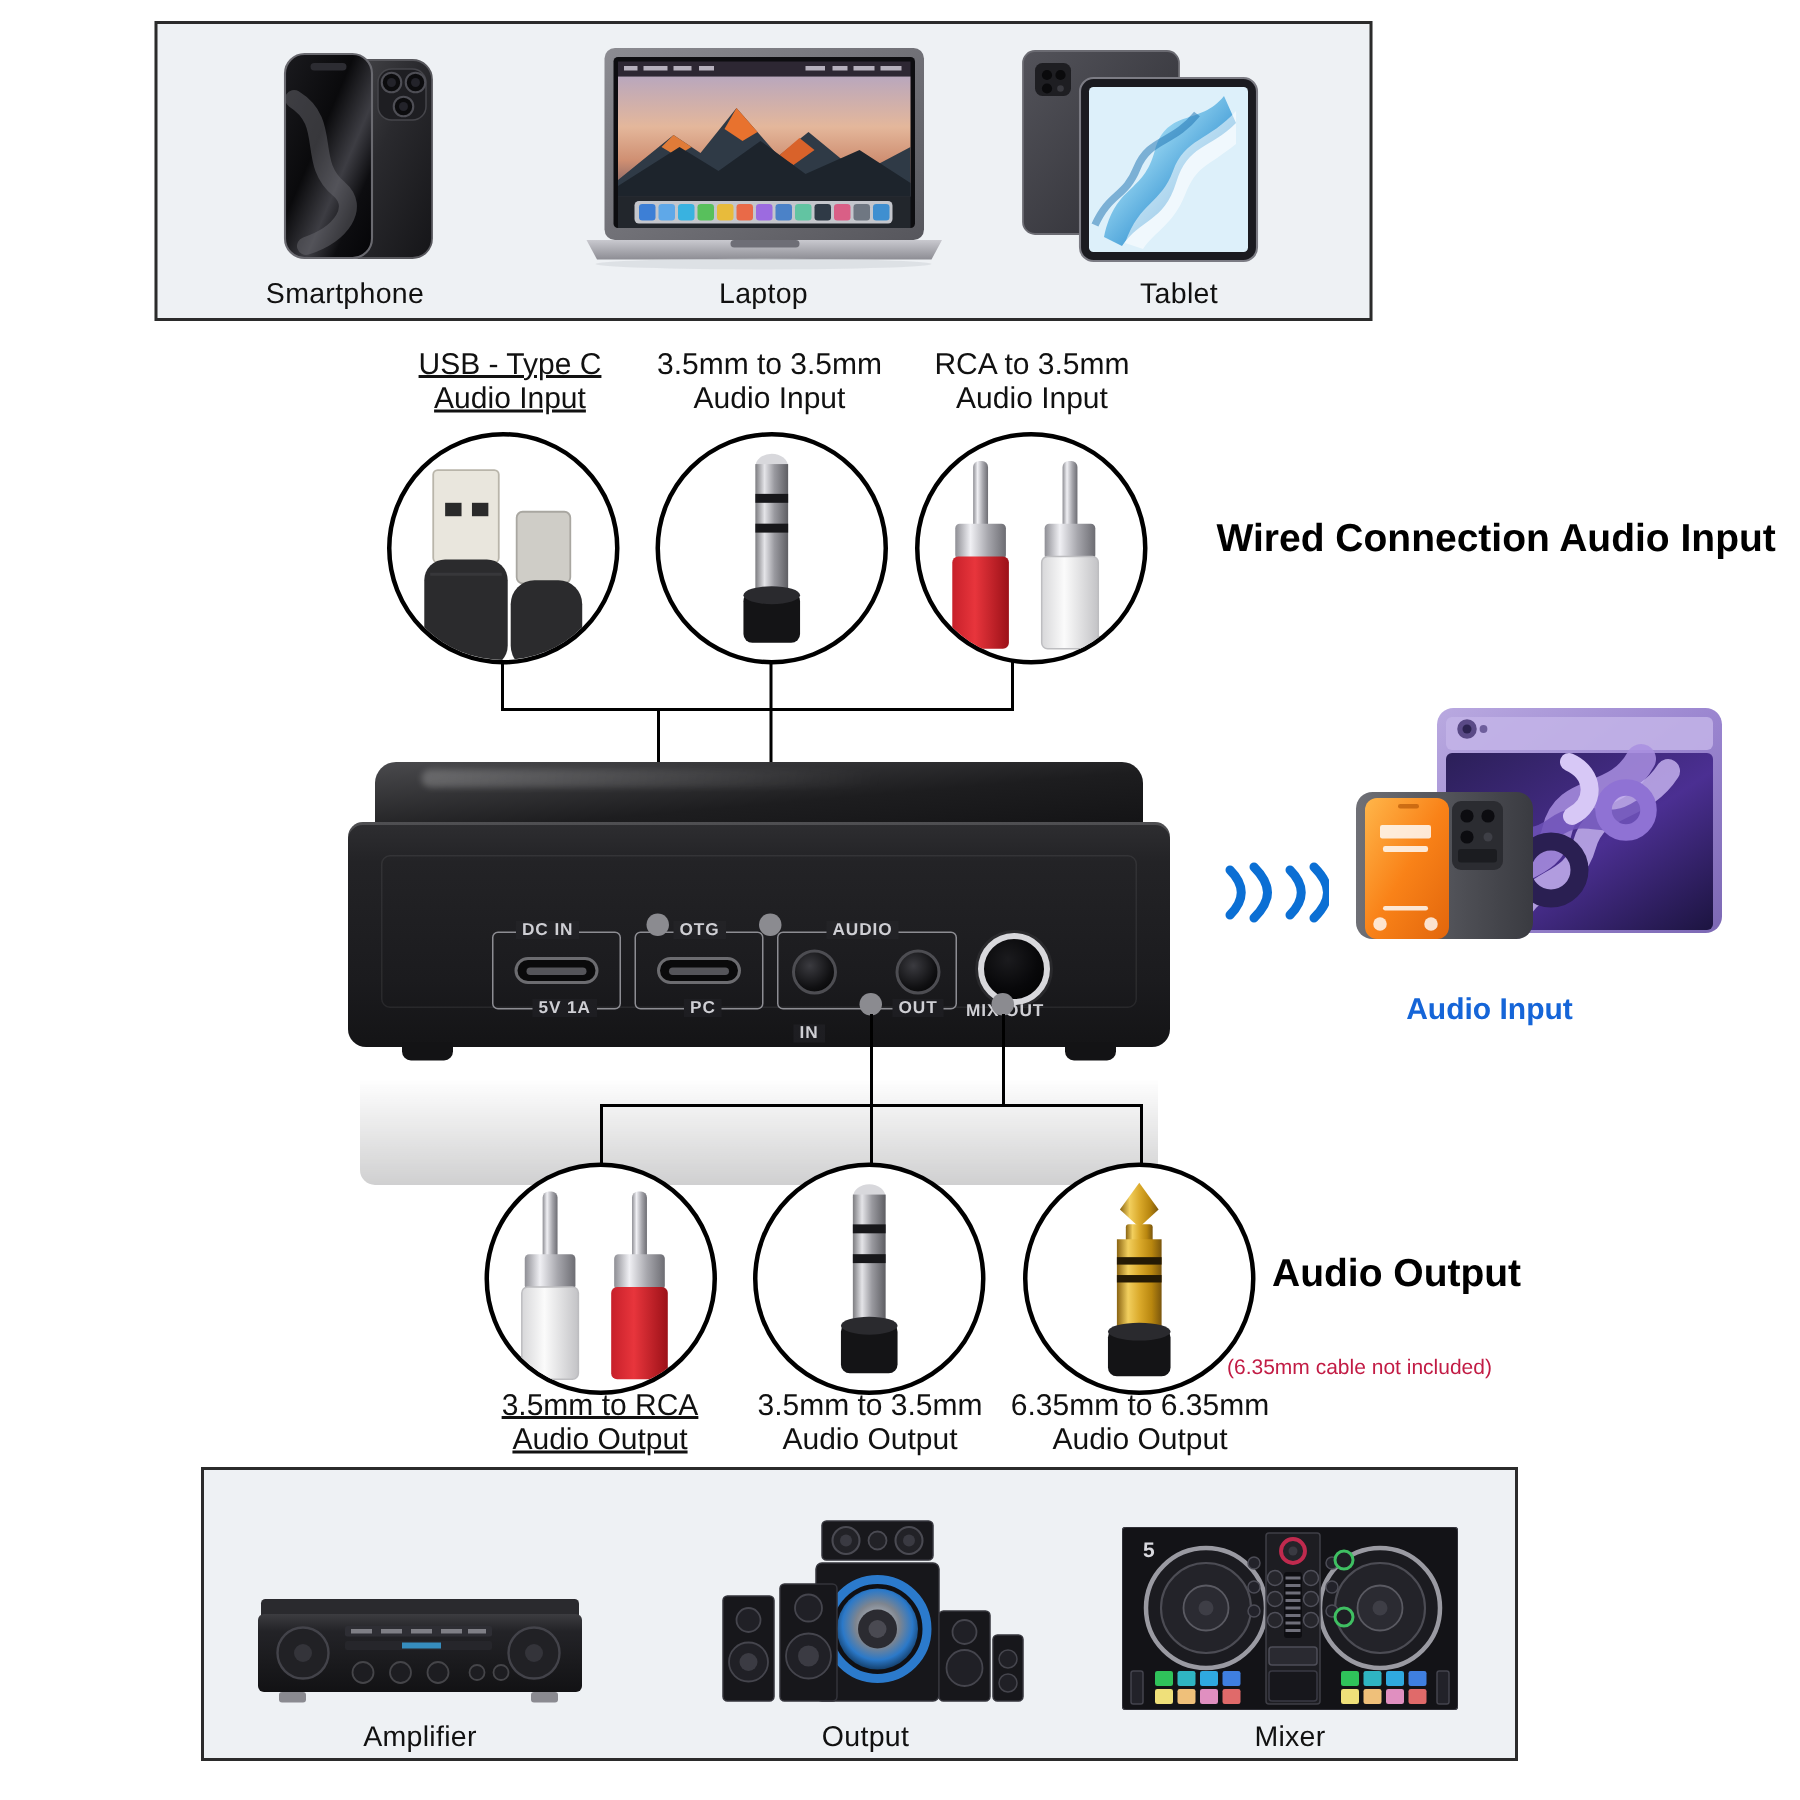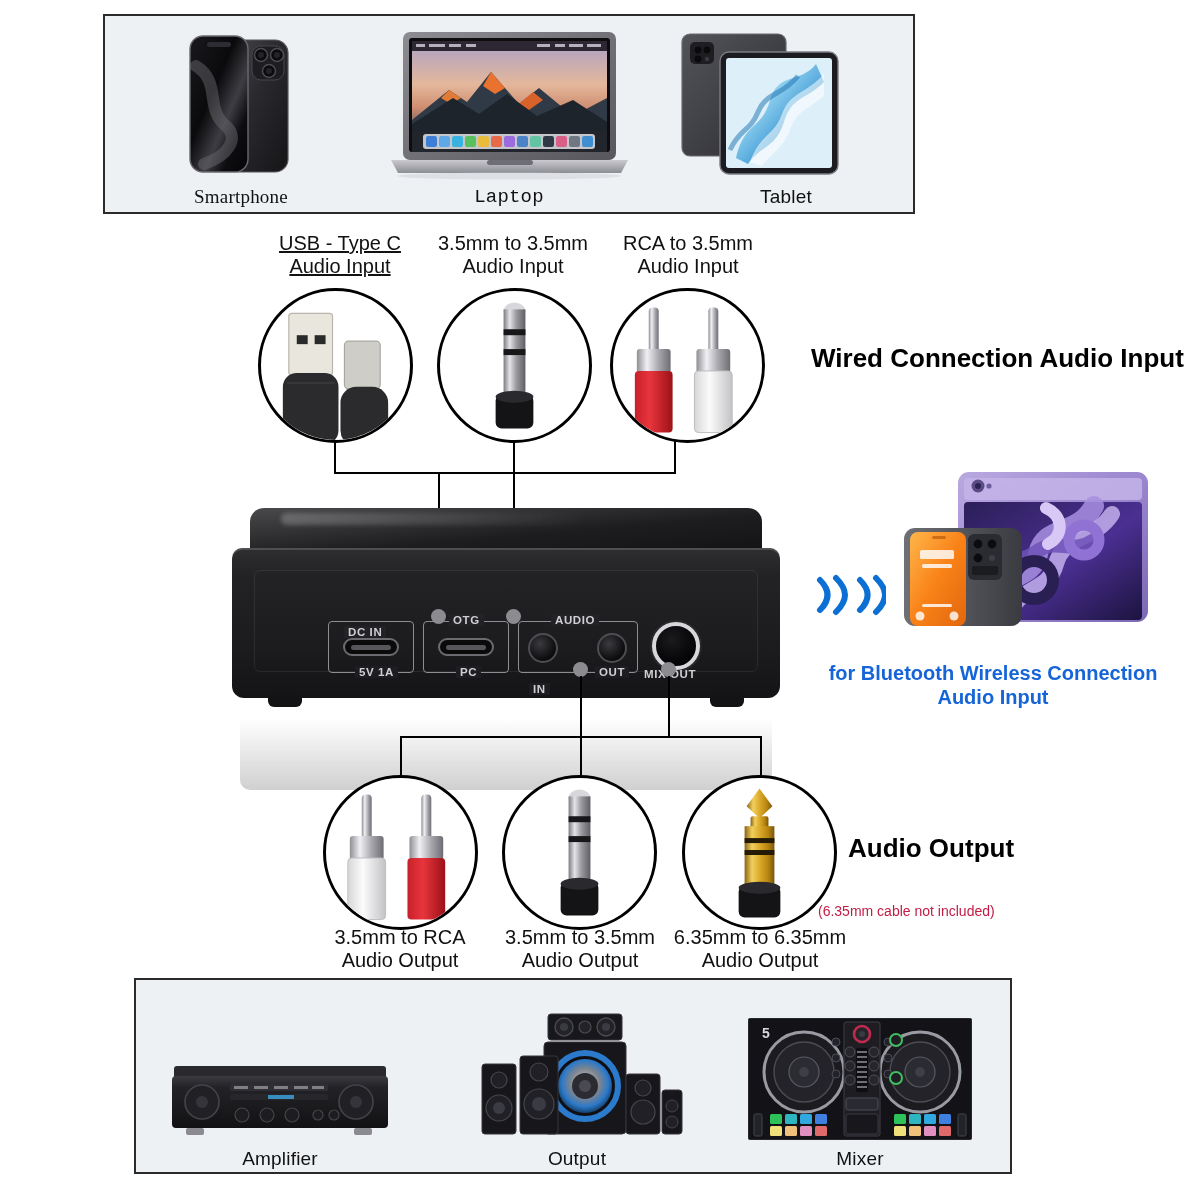--- a/index.html
+++ b/index.html
@@ -94,21 +94,21 @@
     <circle cx="79" cy="25" r="3" fill="#23232a"></circle>
     <circle cx="95" cy="25" r="6.5" fill="#0c0c0e" stroke="#4e4e55" stroke-width="1.4"></circle>
     <circle cx="95" cy="25" r="3" fill="#23232a"></circle>
     <circle cx="87" cy="41" r="6.5" fill="#0c0c0e" stroke="#4e4e55" stroke-width="1.4"></circle>
     <circle cx="87" cy="41" r="3" fill="#23232a"></circle>
     <rect x="8" y="6" width="58" height="136" rx="13" fill="url(#phFront)" stroke="#6a6a70" stroke-width="1.4"></rect>
     <rect x="25" y="12" width="24" height="5" rx="2.5" fill="#2c2c32"></rect>
     <path d="M14 36 C40 52 22 78 44 96 C58 108 46 126 22 134" stroke="#6e6e76" stroke-width="12" fill="none" opacity=".45" stroke-linecap="round"></path>
   </svg>
 </div>
-<div class="panel-label abs" style="left:141px;top:186px;width:200px;font-family:Liberation Serif, serif;">Smartphone</div>
+<div class="panel-label abs" style="left:130px;top:186px;width:200px;">Smartphone</div>
 
 <div class="abs" style="left:387px;top:28px;width:245px;height:152px;">
   <svg viewBox="0 0 245 152" width="245" height="152">
     <defs>
       <linearGradient id="sky" x1="0" y1="0" x2="0" y2="1">
         <stop offset="0%" stop-color="#b9a7bd"></stop>
           <stop offset="42%" stop-color="#e4b79b"></stop>
         <stop offset="70%" stop-color="#cf8f72"></stop>
           <stop offset="100%" stop-color="#6b5560"></stop>
       </linearGradient>
@@ -155,21 +155,21 @@
       <rect x="156" y="108" width="11" height="11" rx="2.2" fill="#2f3a46"></rect>
       <rect x="169" y="108" width="11" height="11" rx="2.2" fill="#d95f86"></rect>
       <rect x="182" y="108" width="11" height="11" rx="2.2" fill="#6f7782"></rect>
       <rect x="195" y="108" width="11" height="11" rx="2.2" fill="#3f8fd0"></rect>
     </g>
     <path d="M4 132 L241 132 L234 145 L11 145 Z" fill="url(#baseG)"></path>
     <rect x="100" y="132" width="46" height="5" rx="2.5" fill="#6e6e76"></rect>
     <ellipse cx="122" cy="148" rx="112" ry="3.6" fill="#cfd3d8" opacity=".55"></ellipse>
   </svg>
 </div>
-<div class="panel-label abs" style="left:409px;top:186px;width:200px;font-family:Liberation Mono, monospace;">Laptop</div>
+<div class="panel-label abs" style="left:409px;top:186px;width:200px;">Laptop</div>
 
 <div class="abs" style="left:678px;top:30px;width:165px;height:148px;">
   <svg viewBox="0 0 165 148" width="165" height="148">
     <defs>
       <linearGradient id="tbBack" x1="0" y1="0" x2="1" y2="1">
         <stop offset="0%" stop-color="#53535a"></stop>
           <stop offset="100%" stop-color="#2c2c32"></stop>
       </linearGradient>
       <linearGradient id="silk" x1="0" y1="0" x2="1" y2="1">
         <stop offset="0%" stop-color="#dff1fb"></stop>
@@ -282,21 +282,21 @@
 <div class="ln lnv abs" style="left:513px;top:472px;height:144px;"></div>
 
 <div id="reflection"></div>
 
 <div id="device">
   <div class="dev-top"></div>
   <div class="dev-body">
     <div class="dev-face"></div>
 
     <div class="brk" style="left:96px;top:73px;width:86px;height:52px;border-radius:4px;"></div>
-    <div class="p-txt" style="left:112px;top:66px;background:linear-gradient(180deg,#232326,#222226);padding:0 4px;margin-top:12px;">DC IN</div>
+    <div class="p-txt" style="left:112px;top:66px;background:linear-gradient(180deg,#232326,#222226);padding:0 4px;">DC IN</div>
     <div class="usbc" style="left:111px;top:90px;"></div>
     <div class="p-txt" style="left:123px;top:118px;background:linear-gradient(180deg,#1e1e22,#1d1d21);padding:0 4px;">5V 1A</div>
 
     <div class="brk" style="left:191px;top:73px;width:86px;height:52px;border-radius:4px;"></div>
     <div class="p-txt" style="left:217px;top:66px;background:linear-gradient(180deg,#232326,#222226);padding:0 4px;">OTG</div>
     <div class="usbc" style="left:206px;top:90px;"></div>
     <div class="p-txt" style="left:224px;top:118px;background:linear-gradient(180deg,#1e1e22,#1d1d21);padding:0 4px;">PC</div>
 
     <div class="brk" style="left:286px;top:73px;width:120px;height:52px;border-radius:4px;"></div>
     <div class="p-txt" style="left:319px;top:66px;background:linear-gradient(180deg,#232326,#222226);padding:0 4px;">AUDIO</div>
@@ -382,21 +382,20 @@
     <rect x="80" y="90" width="34" height="46" rx="6" fill="#2b2c31"></rect>
     <circle cx="90" cy="100" r="4.4" fill="#0c0c10"></circle>
       <circle cx="104" cy="100" r="4.4" fill="#0c0c10"></circle>
     <circle cx="90" cy="114" r="4.4" fill="#0c0c10"></circle>
       <circle cx="104" cy="114" r="3" fill="#3e3f46"></circle>
     <rect x="84" y="122" width="26" height="9" rx="2" fill="#1b1c20"></rect>
   </svg>
 </div>
 
 <div class="heading-bt abs" style="left:786px;top:662px;width:414px;">
-  <div>for Bluetooth Wireless Connection</div>
   <div>Audio Input</div>
 </div>
 
 <div class="ln lnv abs" style="left:580px;top:676px;height:62px;"></div>
 <div class="ln lnv abs" style="left:668px;top:676px;height:62px;"></div>
 <div class="ln lnh abs" style="left:400px;top:736px;width:362px;"></div>
 <div class="ln lnv abs" style="left:400px;top:736px;height:40px;"></div>
 <div class="ln lnv abs" style="left:580px;top:736px;height:40px;"></div>
 <div class="ln lnv abs" style="left:760px;top:736px;height:40px;"></div>
 
@@ -471,21 +470,21 @@
       <rect x="60" y="72" width="30" height="5" fill="#241a05"></rect>
       <rect x="54" y="108" width="42" height="32" rx="6" fill="#141416"></rect>
       <ellipse cx="75" cy="110" rx="21" ry="6" fill="#2a2a2e"></ellipse>
     </svg>
   </div>
 </div>
 
 <div class="heading abs" style="left:848px;top:833px;">Audio Output</div>
 <div class="note-red abs" style="left:818px;top:903px;">(6.35mm cable not included)</div>
 
-<div class="caption abs" style="left:300px;top:926px;width:200px;">
+<div class="caption abs" style="left:300px;top:926px;width:200px;text-decoration:underline;">
   <div>3.5mm to RCA</div>
   <div>Audio Output</div>
 </div>
 <div class="caption abs" style="left:480px;top:926px;width:200px;">
   <div>3.5mm to 3.5mm</div>
   <div>Audio Output</div>
 </div>
 <div class="caption abs" style="left:655px;top:926px;width:210px;">
   <div>6.35mm to 6.35mm</div>
   <div>Audio Output</div>

